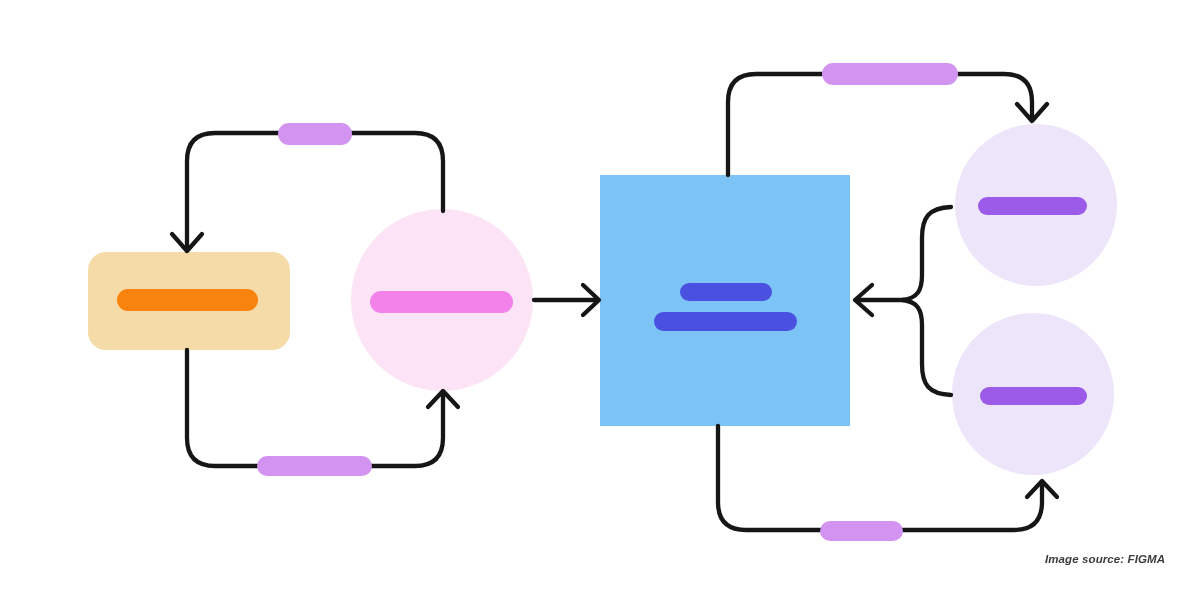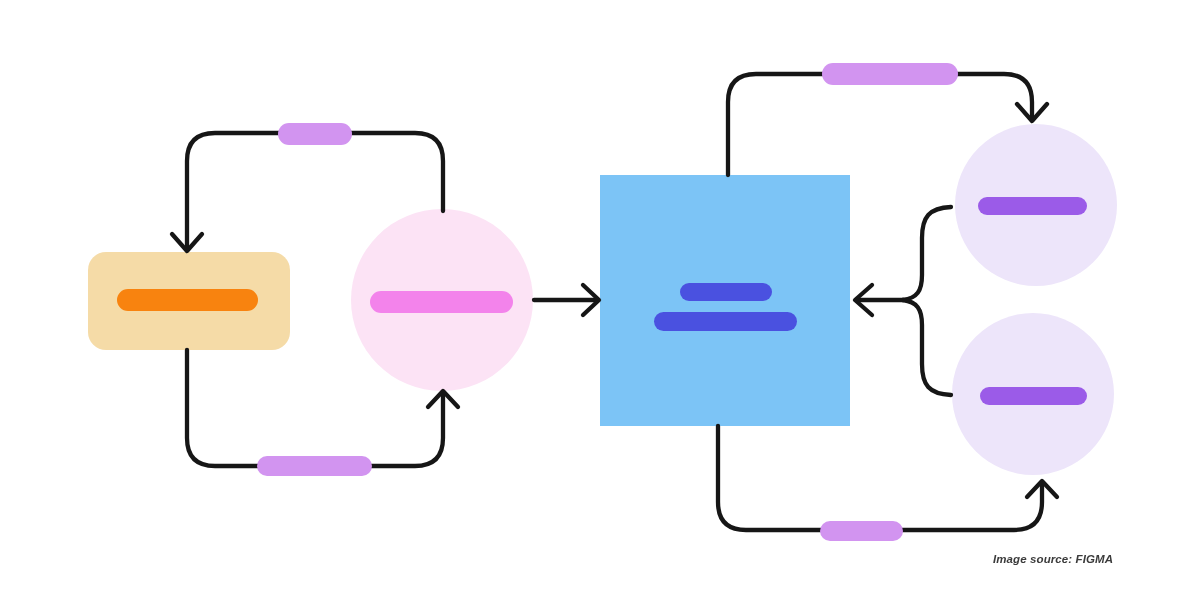--- a/index.html
+++ b/index.html
@@ -74,21 +74,21 @@
     background: var(--pill-connector);
     border-radius: 11px;
   }
   .pill-tl { left: 278px; top: 123px; width: 74px;  height: 22px; }
   .pill-tr { left: 822px; top: 63px;  width: 136px; height: 22px; }
   .pill-bl { left: 257px; top: 456px; width: 115px; height: 20px; border-radius: 10px; }
   .pill-br { left: 820px; top: 521px; width: 83px;  height: 20px; border-radius: 10px; }
 
   .caption {
     position: absolute;
-    left: 993px; top: 553px;
+    left: 1045px; top: 553px;
     font-size: 11.5px;
     font-weight: bold;
     font-style: italic;
     color: var(--caption-color, #3b3b3b);
     letter-spacing: 0.1px;
   }
 </style>
 </head>
 <body>
 

